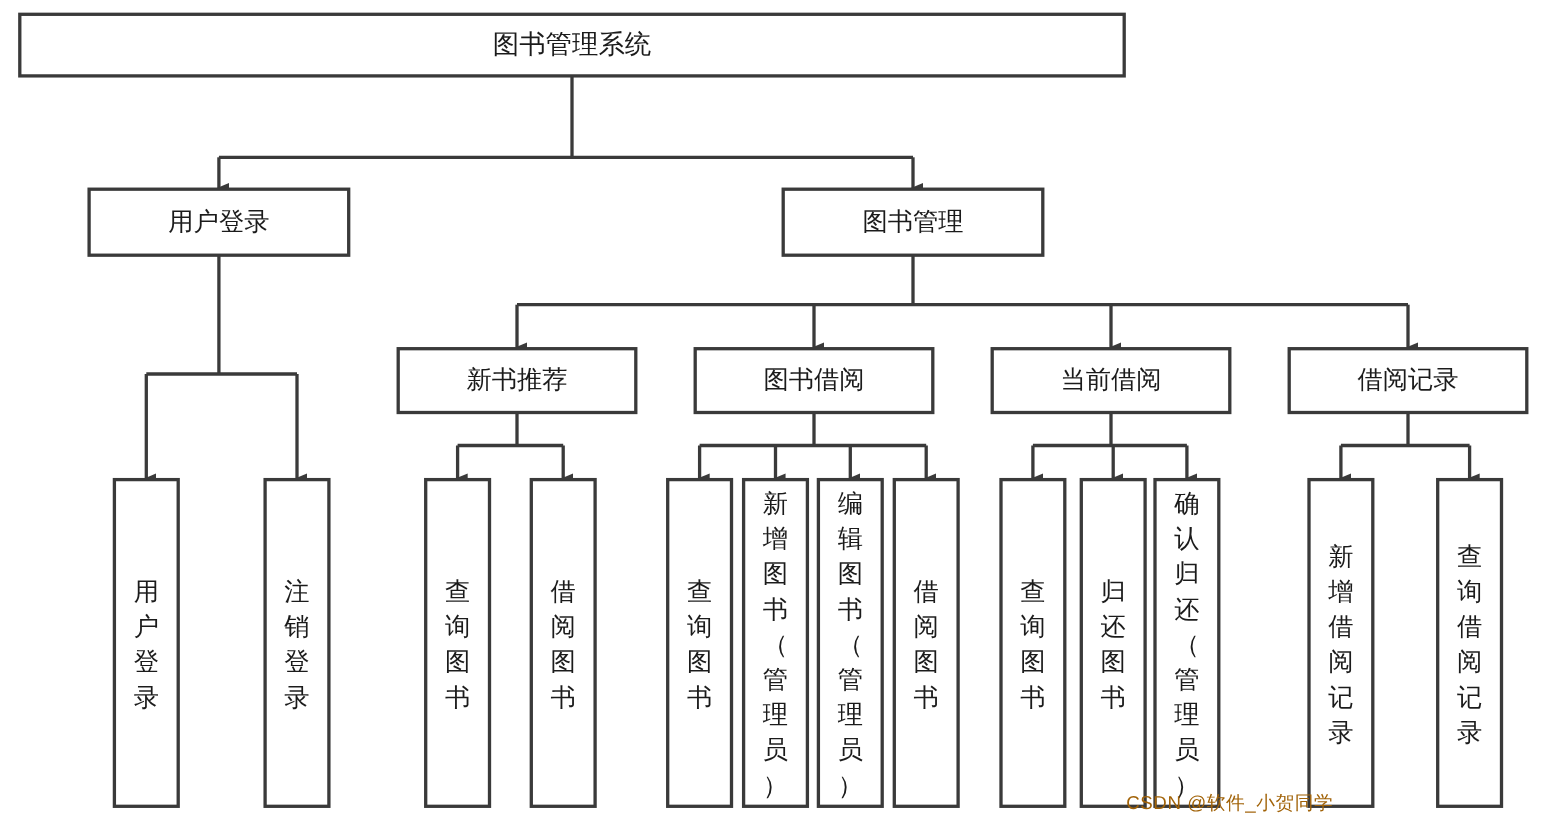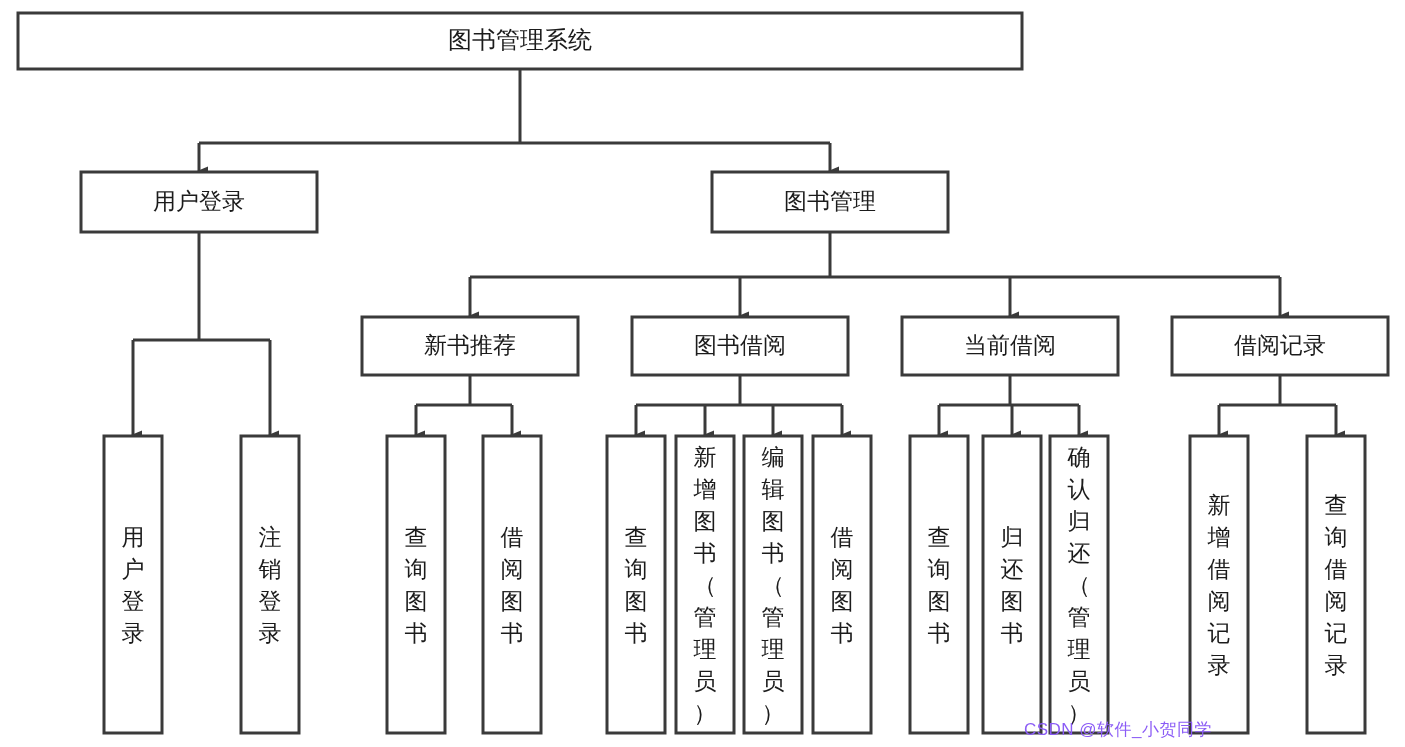--- a/index.html
+++ b/index.html
@@ -54,21 +54,21 @@
     stroke-width: 3;
     fill: none;
     stroke-linecap: butt;
   }
   .watermark {
     position: absolute;
     right: 10px;
     bottom: 6px;
     font-family: "Liberation Sans", "DejaVu Sans", sans-serif;
     font-size: 17px;
-    color: #8b5cf6;
+    color: #a16207;
     white-space: nowrap;
     letter-spacing: 0.5px;
   }
 </style>
 </head>
 <body>
 
 <div id="diagram-root">
   <svg id="flow" viewBox="0 0 1405 747" xmlns="http://www.w3.org/2000/svg">
     <defs>

